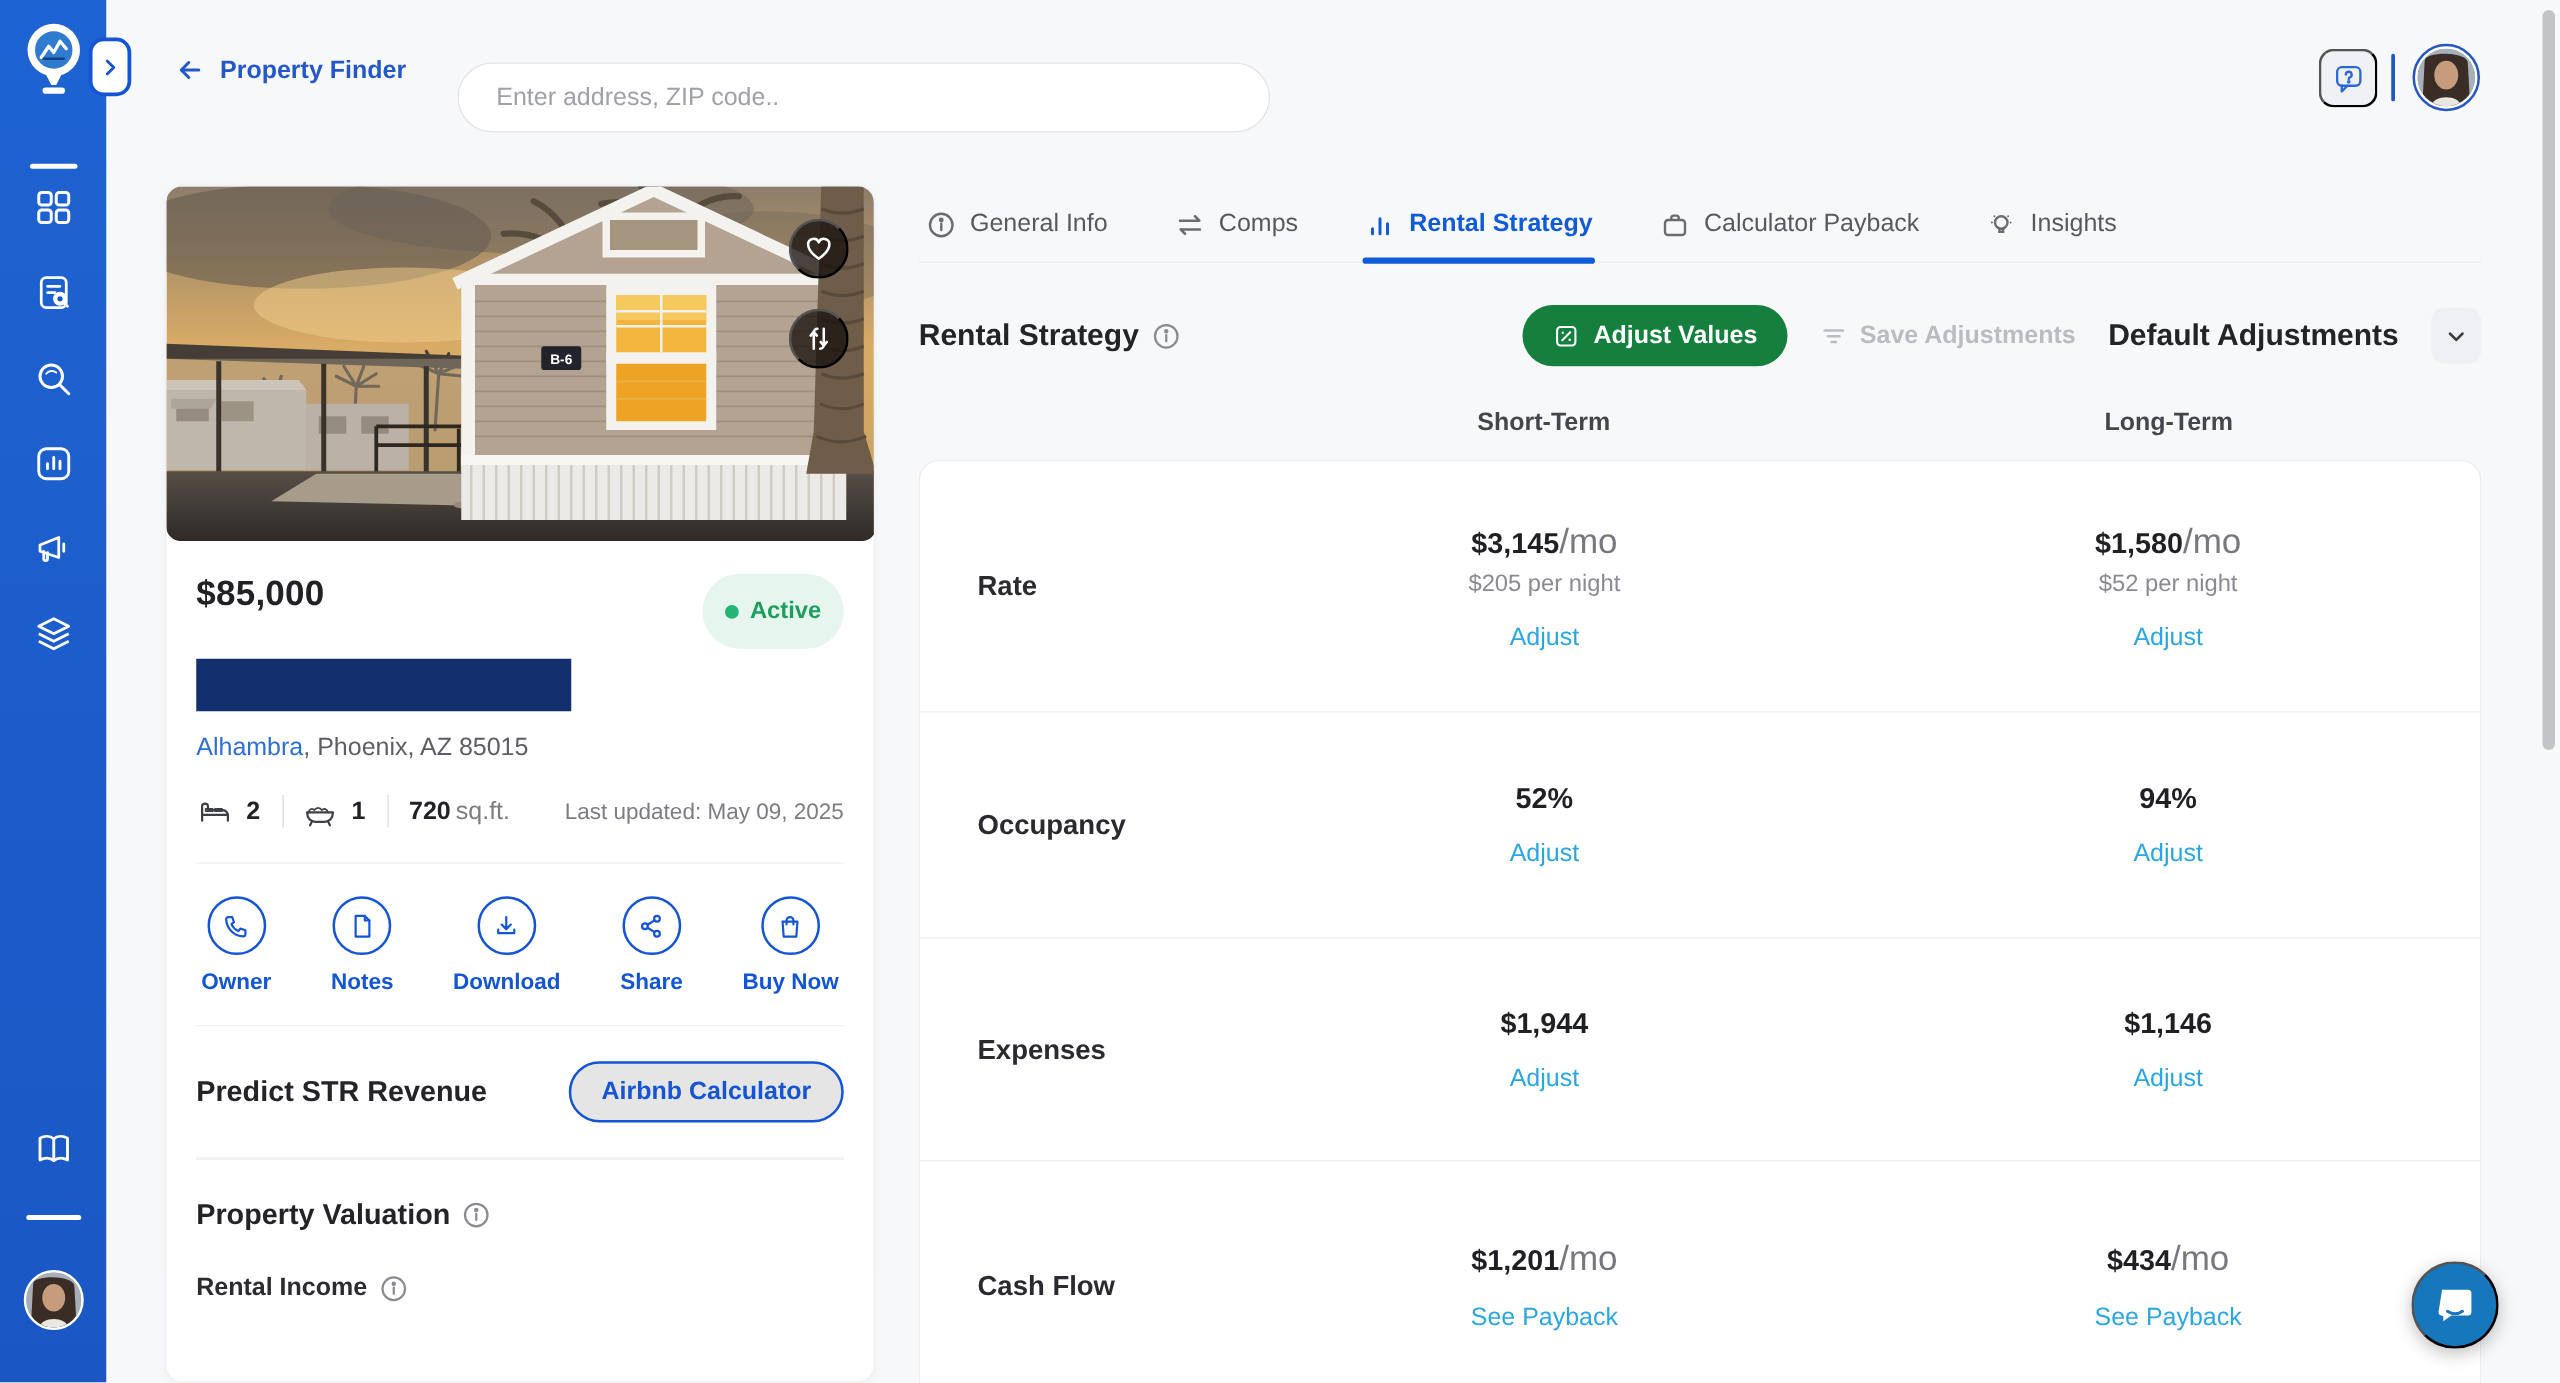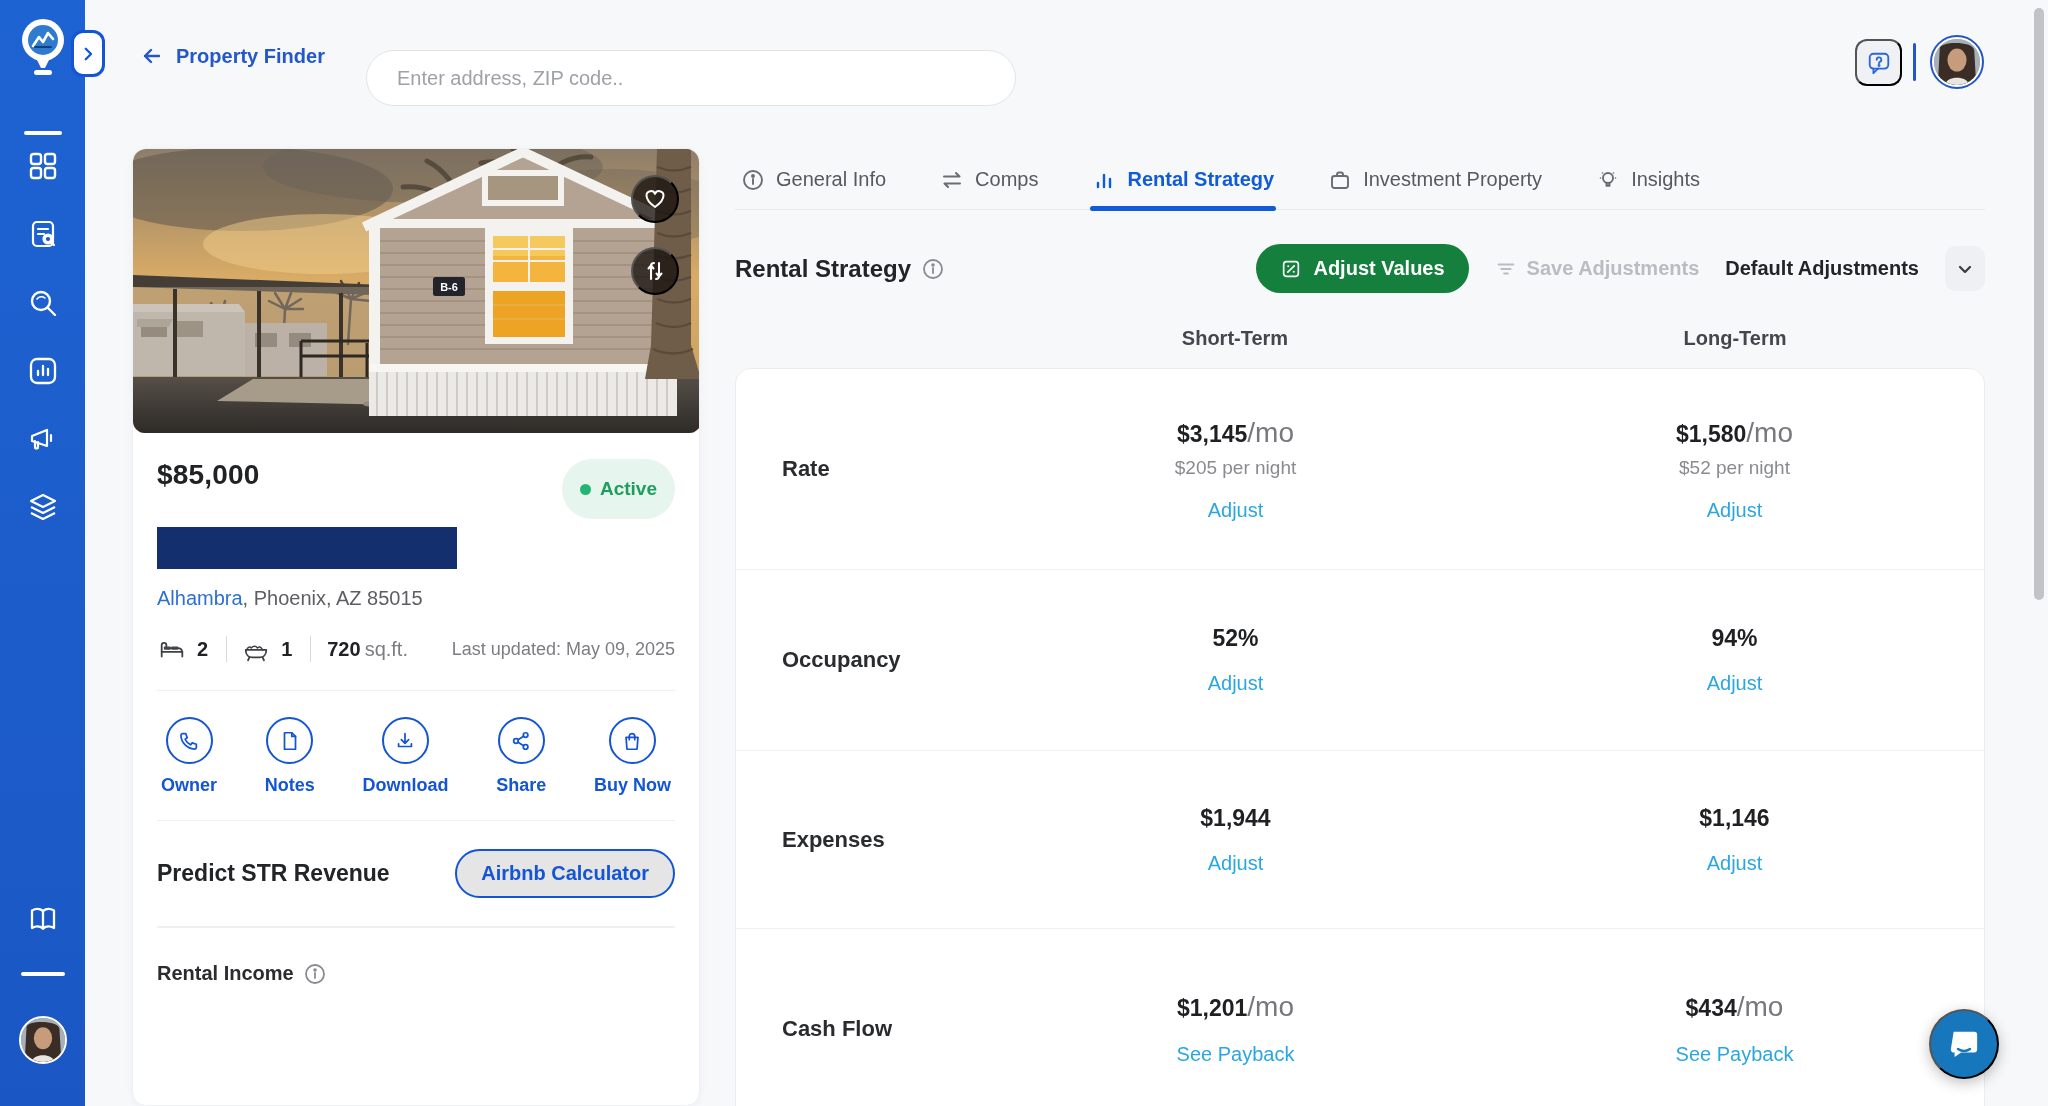--- a/index.html
+++ b/index.html
@@ -64,21 +64,21 @@
   .tab .t-ic { width:24px; height:24px; color:#6B6C71; }
   .tab.active { color:#0F5BD8; font-weight:700; }
   .tab.active .t-ic { color:#0F5BD8; }
   .tab.active::after { content:""; position:absolute; left:-2px; right:-2px; bottom:-2px; height:5px; border-radius:3px; background:#0F5BD8; }
 
   .strategy-header { display:flex; align-items:center; margin-top:34px; }
   .strategy-title { display:flex; align-items:center; gap:11px; font-size:24px; font-weight:700; color:#232428; }
   .header-controls { margin-left:auto; display:flex; align-items:center; gap:26px; }
   .adjust-btn { display:flex; align-items:center; gap:11px; background:#15803d; color:#fff; border:none; border-radius:26px; padding:13px 24px; font-size:20px; font-weight:700; font-family:inherit; }
   .save-btn { display:flex; align-items:center; gap:10px; background:none; border:none; color:#BBBCC2; font-size:20px; font-weight:700; font-family:inherit; }
-  .preset-label { font-size:20px; font-weight:700; color:#232428; }
+  .preset-label { font-size:24px; font-weight:700; color:#232428; }
   .preset-chevron { width:40px; height:45px; background:#EFF0F3; border-radius:11px; border:none; display:flex; align-items:center; justify-content:center; color:#3A3B40; }
 
   .col-headers { display:grid; grid-template-columns:250px 1fr 1fr; margin-top:34px; }
   .col-head { text-align:center; font-size:20px; font-weight:700; color:#45464C; }
 
   .table-card { margin-top:18px; background:#fff; border:1px solid #ECEDF0; border-radius:16px 16px 0 0; border-bottom:none; }
   .t-row { display:grid; grid-template-columns:250px 1fr 1fr; align-items:center; }
   .t-row + .t-row { border-top:1px solid #EFF0F2; }
   .t-row.r1 { height:200px; } .t-row.r2 { height:181px; } .t-row.r3 { height:178px; } .t-row.r4 { height:200px; }
   .row-label { padding-left:46px; font-size:22px; font-weight:700; color:#2A2B2F; }
@@ -412,20 +412,30 @@
       <hr class="h-divider">
 
       <div class="promo-row">
         <div class="promo-title">Predict STR Revenue</div>
         <button class="pill-btn">Airbnb Calculator</button>
       </div>
       <hr class="h-divider">
 
       <hr class="h-divider">
 
+      <div class="section-title">
+        <span>Property Valuation</span>
+        <span class="info-ic">
+          <svg viewBox="0 0 22 22" fill="none" stroke="currentColor" stroke-width="1.8" stroke-linecap="round">
+              <circle cx="11" cy="11" r="9"></circle>
+              <path d="M11 10 v5"></path>
+              <circle cx="11" cy="7" r="0.9" fill="currentColor"></circle>
+            </svg>
+        </span>
+      </div>
       <div class="sub-label">
         <span>Rental Income</span>
         <span class="info-ic">
           <svg viewBox="0 0 22 22" fill="none" stroke="currentColor" stroke-width="1.8" stroke-linecap="round">
               <circle cx="11" cy="11" r="9"></circle>
               <path d="M11 10 v5"></path>
               <circle cx="11" cy="7" r="0.9" fill="currentColor"></circle>
             </svg>
         </span>
       </div>
@@ -462,21 +472,21 @@
         </span>
         <span>Rental Strategy</span>
       </div>
       <div class="tab">
         <span class="t-ic">
           <svg viewBox="0 0 24 24" fill="none" stroke="currentColor" stroke-width="1.9" stroke-linejoin="round">
               <rect x="4" y="8" width="16" height="12" rx="2.5"></rect>
               <path d="M9 8 V6.5 a2 2 0 0 1 2 -2 h2 a2 2 0 0 1 2 2 V8"></path>
             </svg>
         </span>
-        <span>Investment Property</span>
+        <span>Calculator Payback</span>
       </div>
       <div class="tab">
         <span class="t-ic">
           <svg viewBox="0 0 24 24" fill="none" stroke="currentColor" stroke-width="1.9" stroke-linecap="round">
               <circle cx="12" cy="10" r="5"></circle>
               <path d="M10.5 15 v2.5 h3 V15"></path>
               <path d="M10.8 17.5 h2.4"></path>
               <circle cx="4.5" cy="10" r="0.8" fill="currentColor" stroke="none"></circle>
               <circle cx="19.5" cy="10" r="0.8" fill="currentColor" stroke="none"></circle>
               <circle cx="6.5" cy="5" r="0.8" fill="currentColor" stroke="none"></circle>

